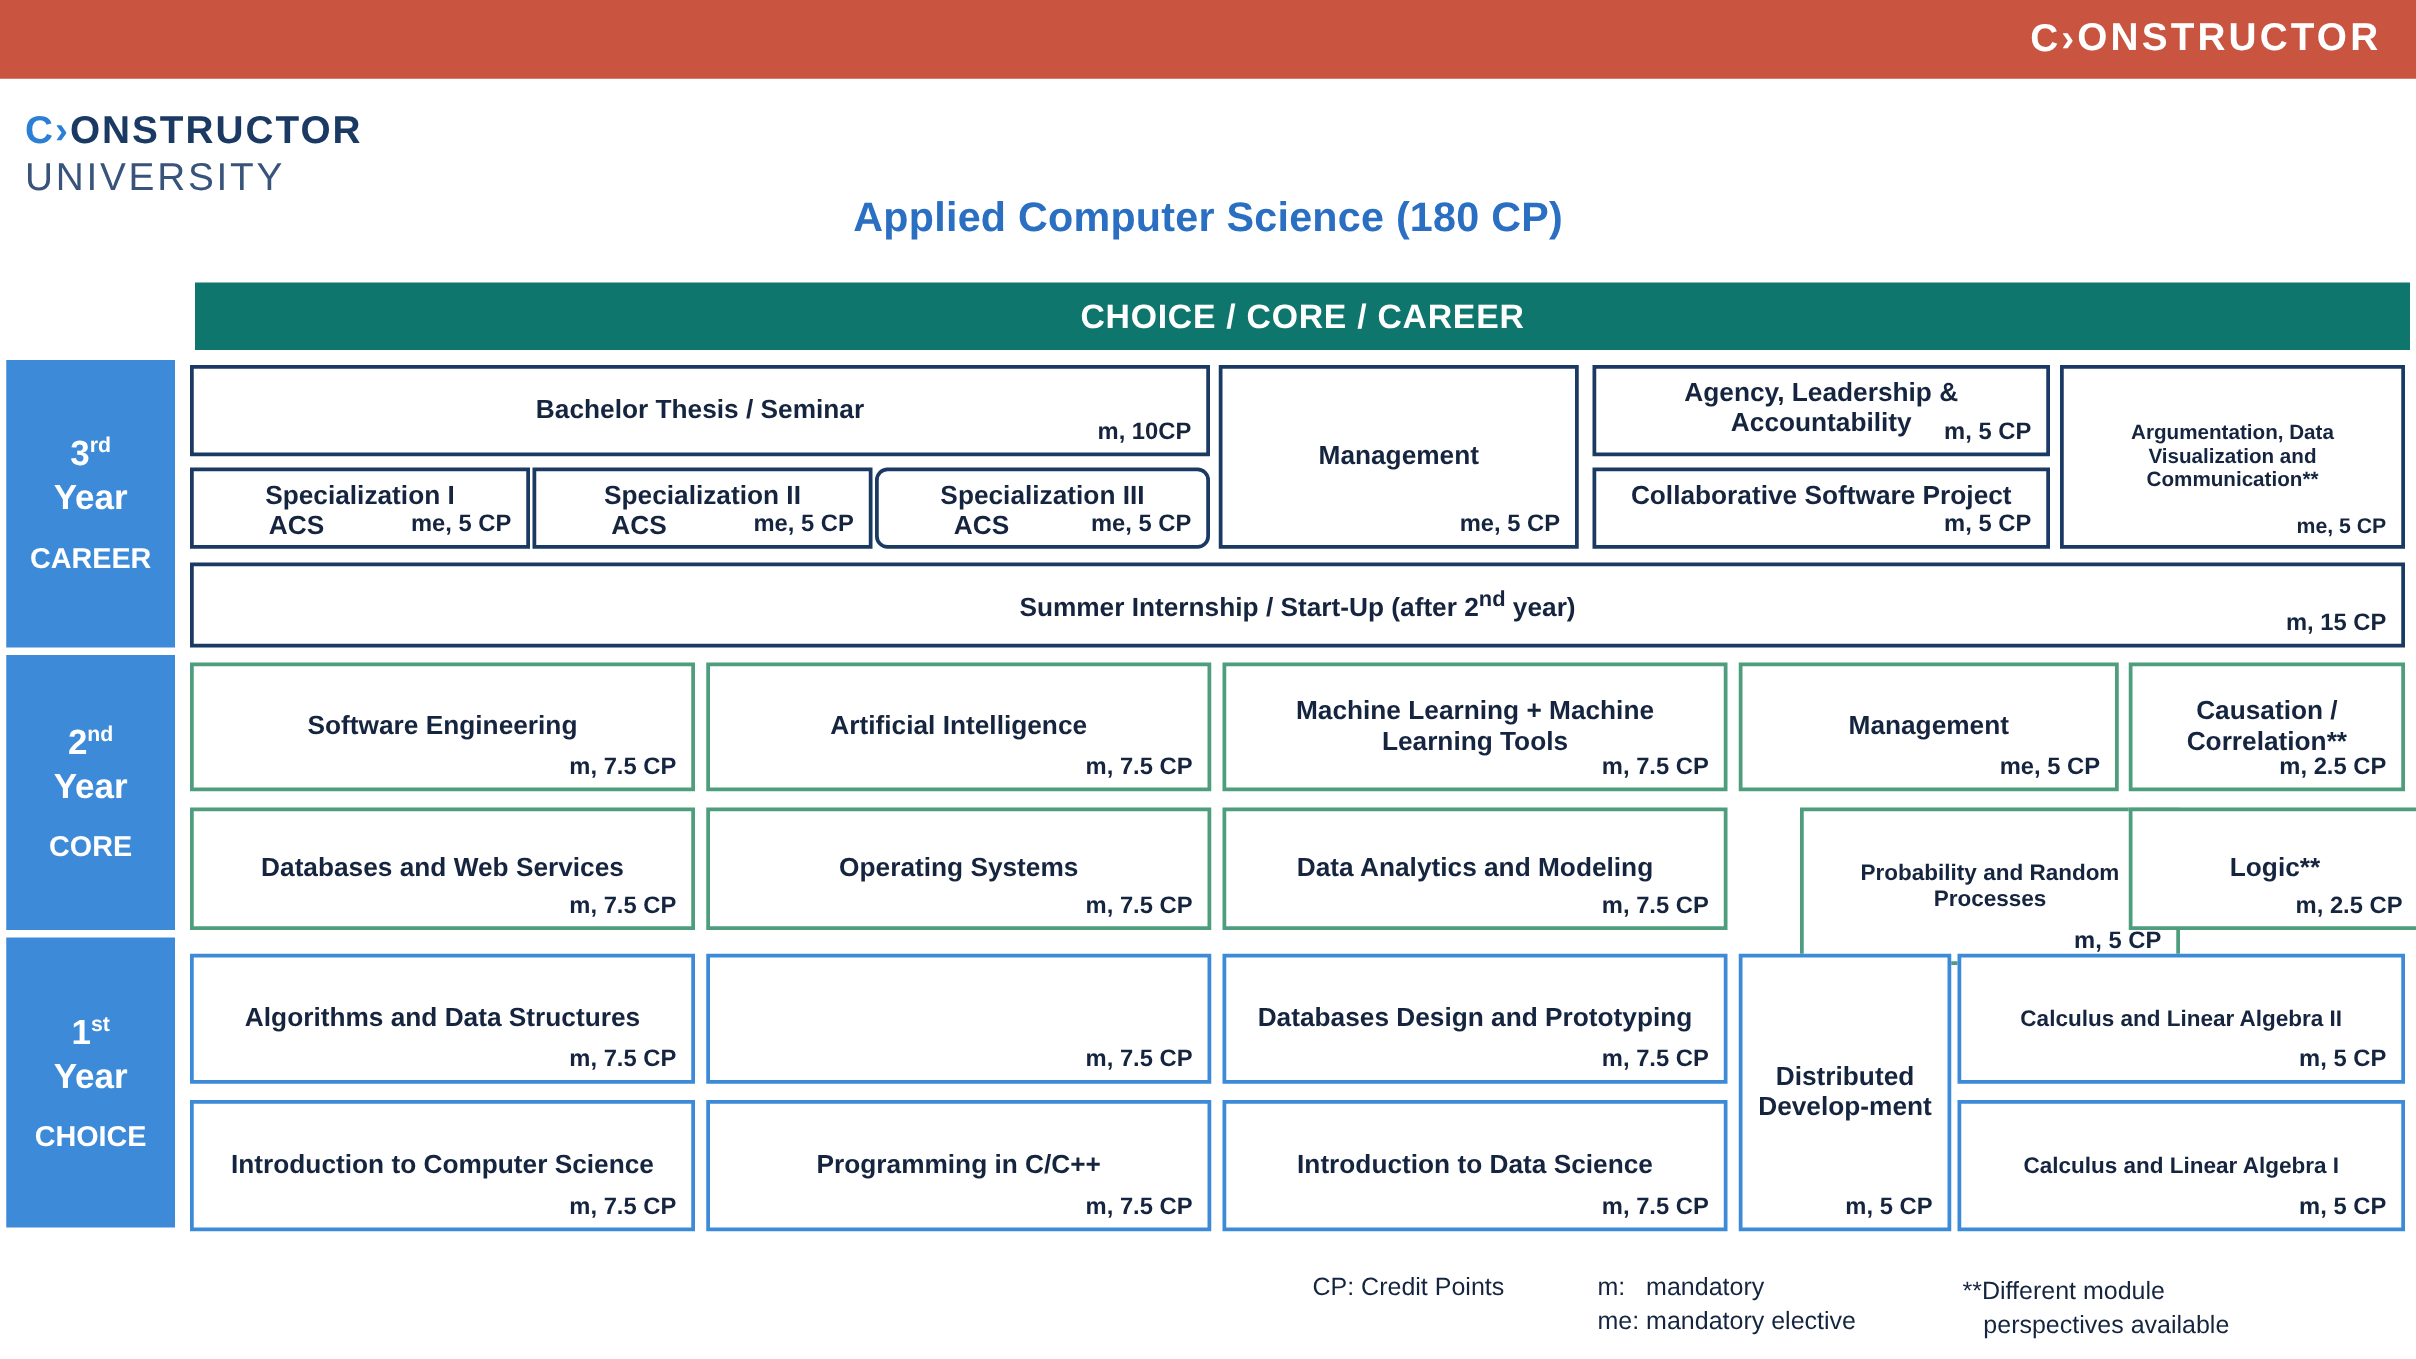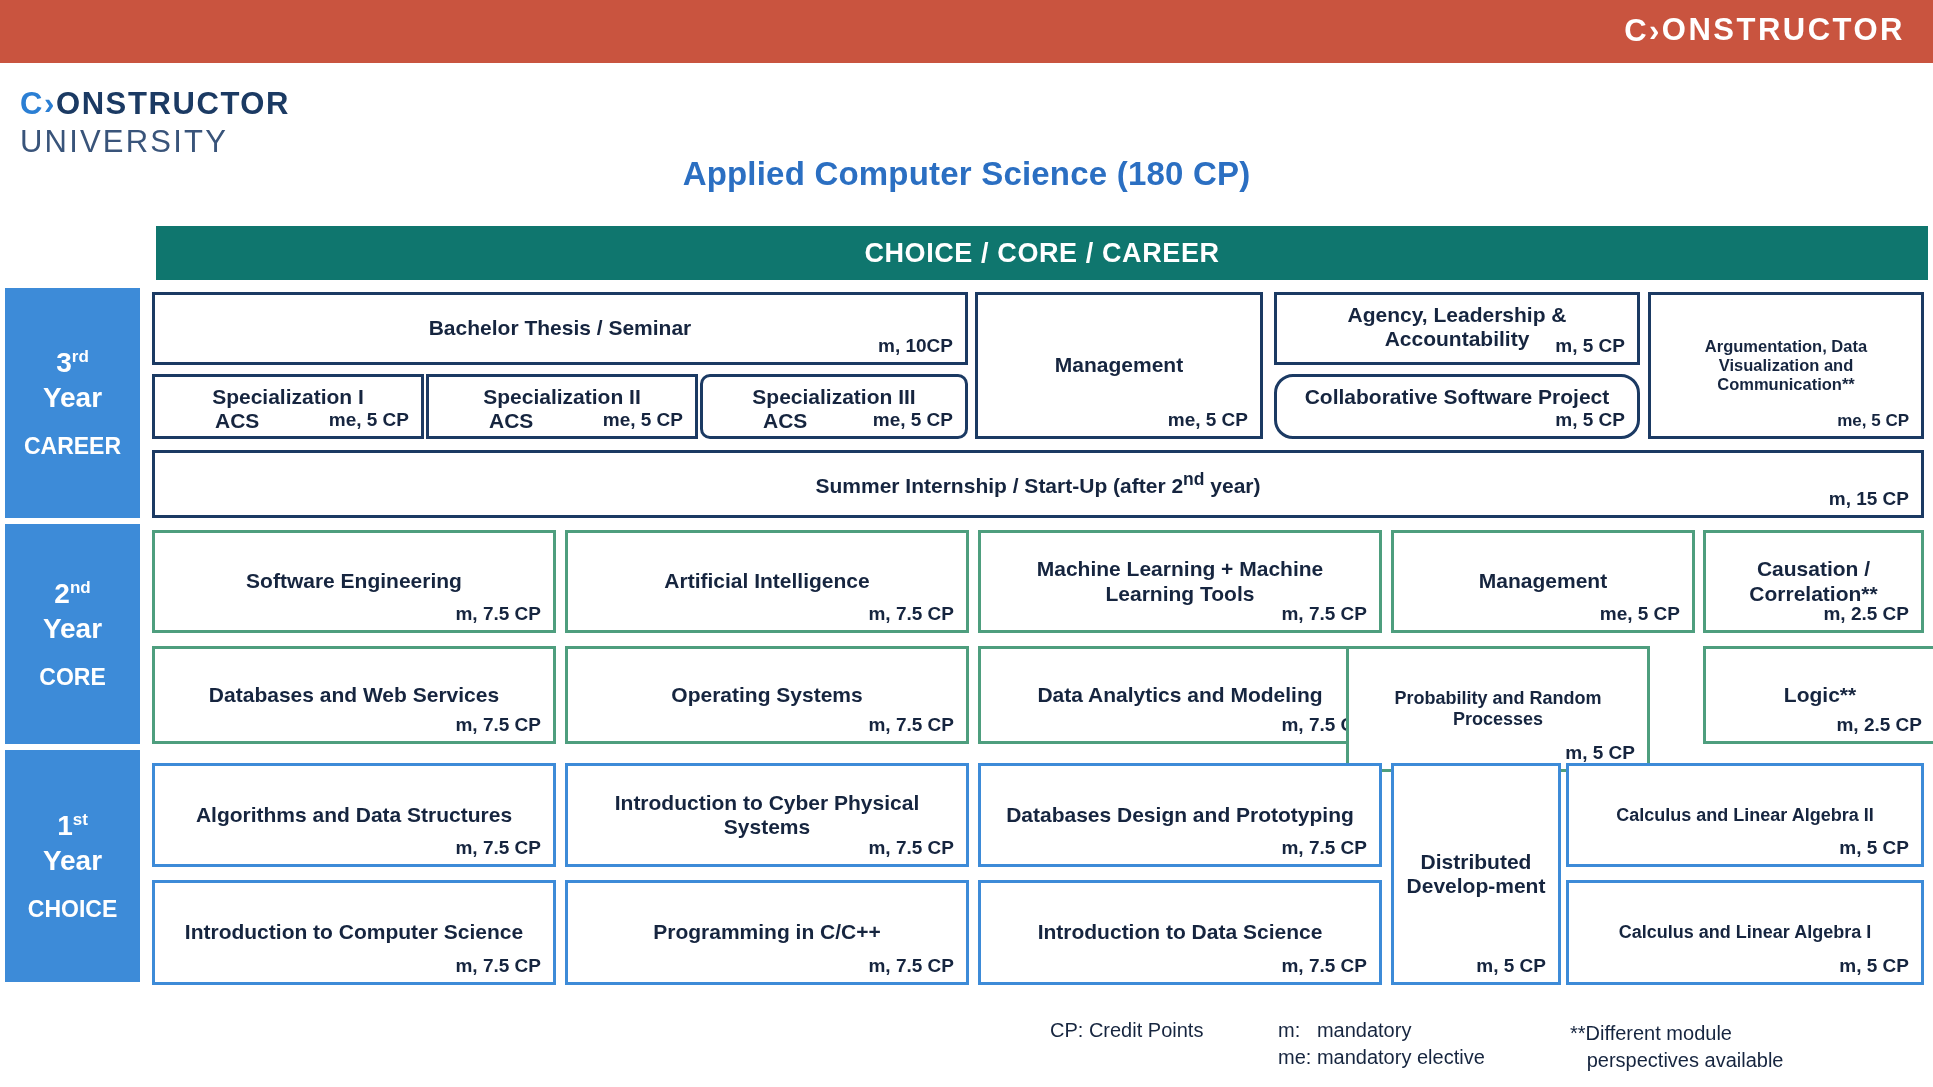--- a/index.html
+++ b/index.html
@@ -243,21 +243,21 @@
     <span class="name">Management</span>
   </div>
   <span class="cp">me, 5 CP</span>
 </div>
 
 <div class="box b-navy" style="left:1274px; top:292px; width:366px; height:73px;">
   <div class="name" style="margin-top:2px;">Agency, Leadership &amp; Accountability</div>
   <span class="cp">m, 5 CP</span>
 </div>
 
-<div class="box b-navy" style="left:1274px; top:374px; width:366px; height:65px;border-radius:19px;">
+<div class="box b-navy" style="left:1274px; top:374px; width:366px; height:65px;">
   <div class="name" style="margin-top:2px;">Collaborative Software Project</div>
   <span class="cp">m, 5 CP</span>
 </div>
 
 <div class="box b-navy tiny" style="left:1648px; top:292px; width:276px; height:147px;">
   <div class="center">
     <span class="name">Argumentation, Data Visualization and Communication**</span>
   </div>
   <span class="cp sm">me, 5 CP</span>
 </div>
@@ -318,21 +318,21 @@
   <span class="cp">m, 7.5 CP</span>
 </div>
 
 <div class="box b-green" style="left:978px; top:646px; width:404px; height:98px;">
   <div class="center">
     <span class="name">Data Analytics and Modeling</span>
   </div>
   <span class="cp">m, 7.5 CP</span>
 </div>
 
-<div class="box b-green small" style="left:1346px; top:646px; width:304px; height:126px;">
+<div class="box b-green small" style="left:1440px; top:646px; width:304px; height:126px;">
   <div class="center">
     <span class="name">Probability and Random Processes</span>
   </div>
   <span class="cp">m, 5 CP</span>
 </div>
 
 <div class="box b-green" style="left:1703px; top:646px; width:234px; height:98px;">
   <div class="center">
     <span class="name">Logic**</span>
   </div>
@@ -340,23 +340,20 @@
 </div>
 
 <div class="box b-blue" style="left:152px; top:763px; width:404px; height:104px;">
   <div class="center">
     <span class="name">Algorithms and Data Structures</span>
   </div>
   <span class="cp">m, 7.5 CP</span>
 </div>
 
 <div class="box b-blue" style="left:565px; top:763px; width:404px; height:104px;">
-  <div class="center">
-    <span class="name">Introduction to Cyber Physical Systems</span>
-  </div>
   <span class="cp">m, 7.5 CP</span>
 </div>
 
 <div class="box b-blue" style="left:978px; top:763px; width:404px; height:104px;">
   <div class="center">
     <span class="name">Databases Design and Prototyping</span>
   </div>
   <span class="cp">m, 7.5 CP</span>
 </div>
 

